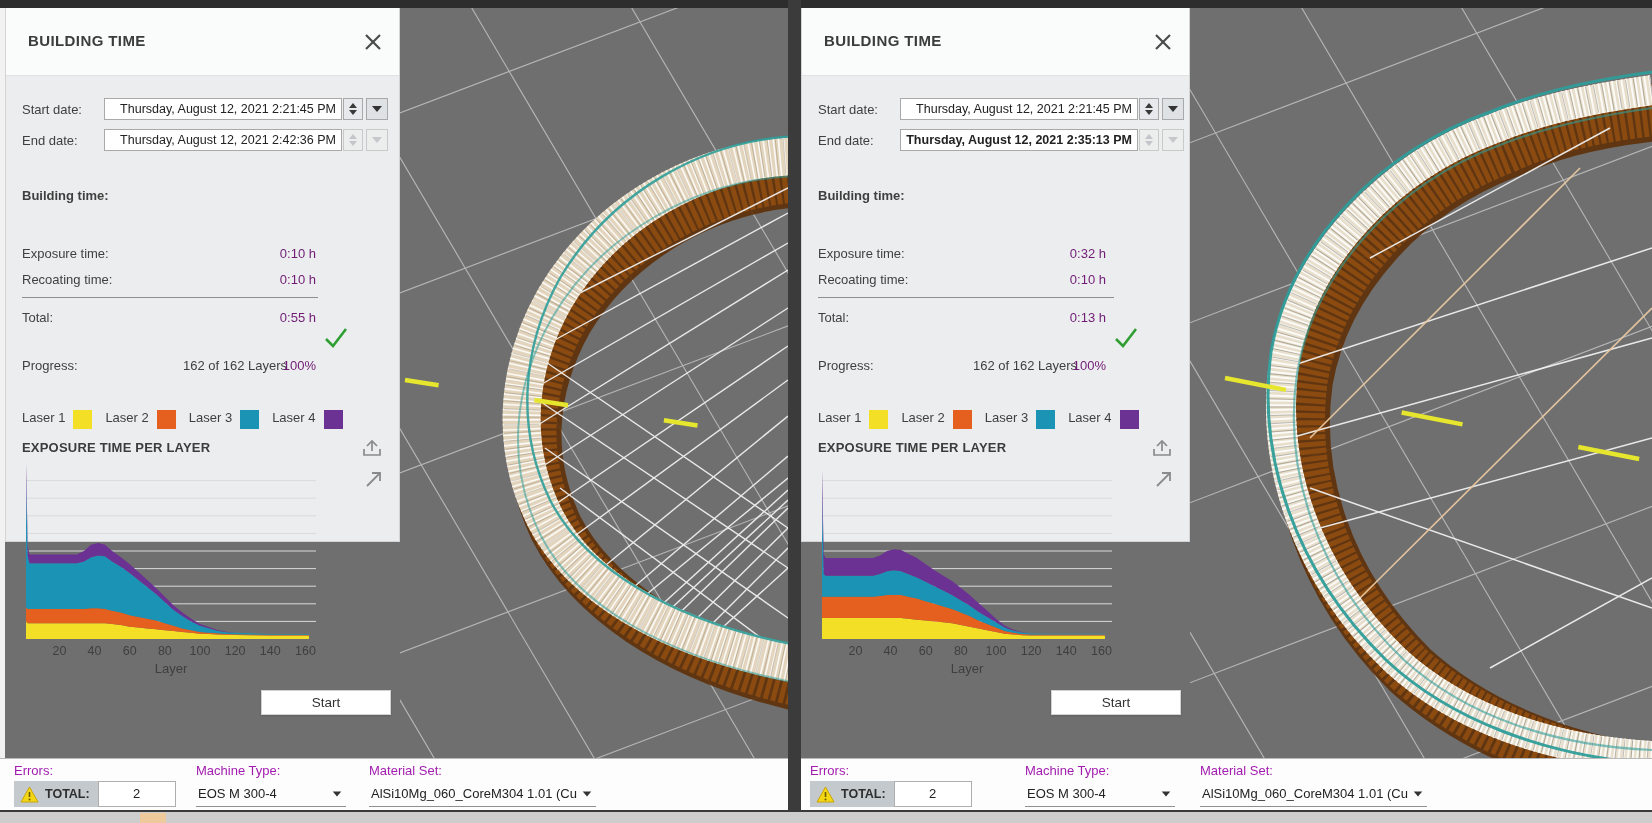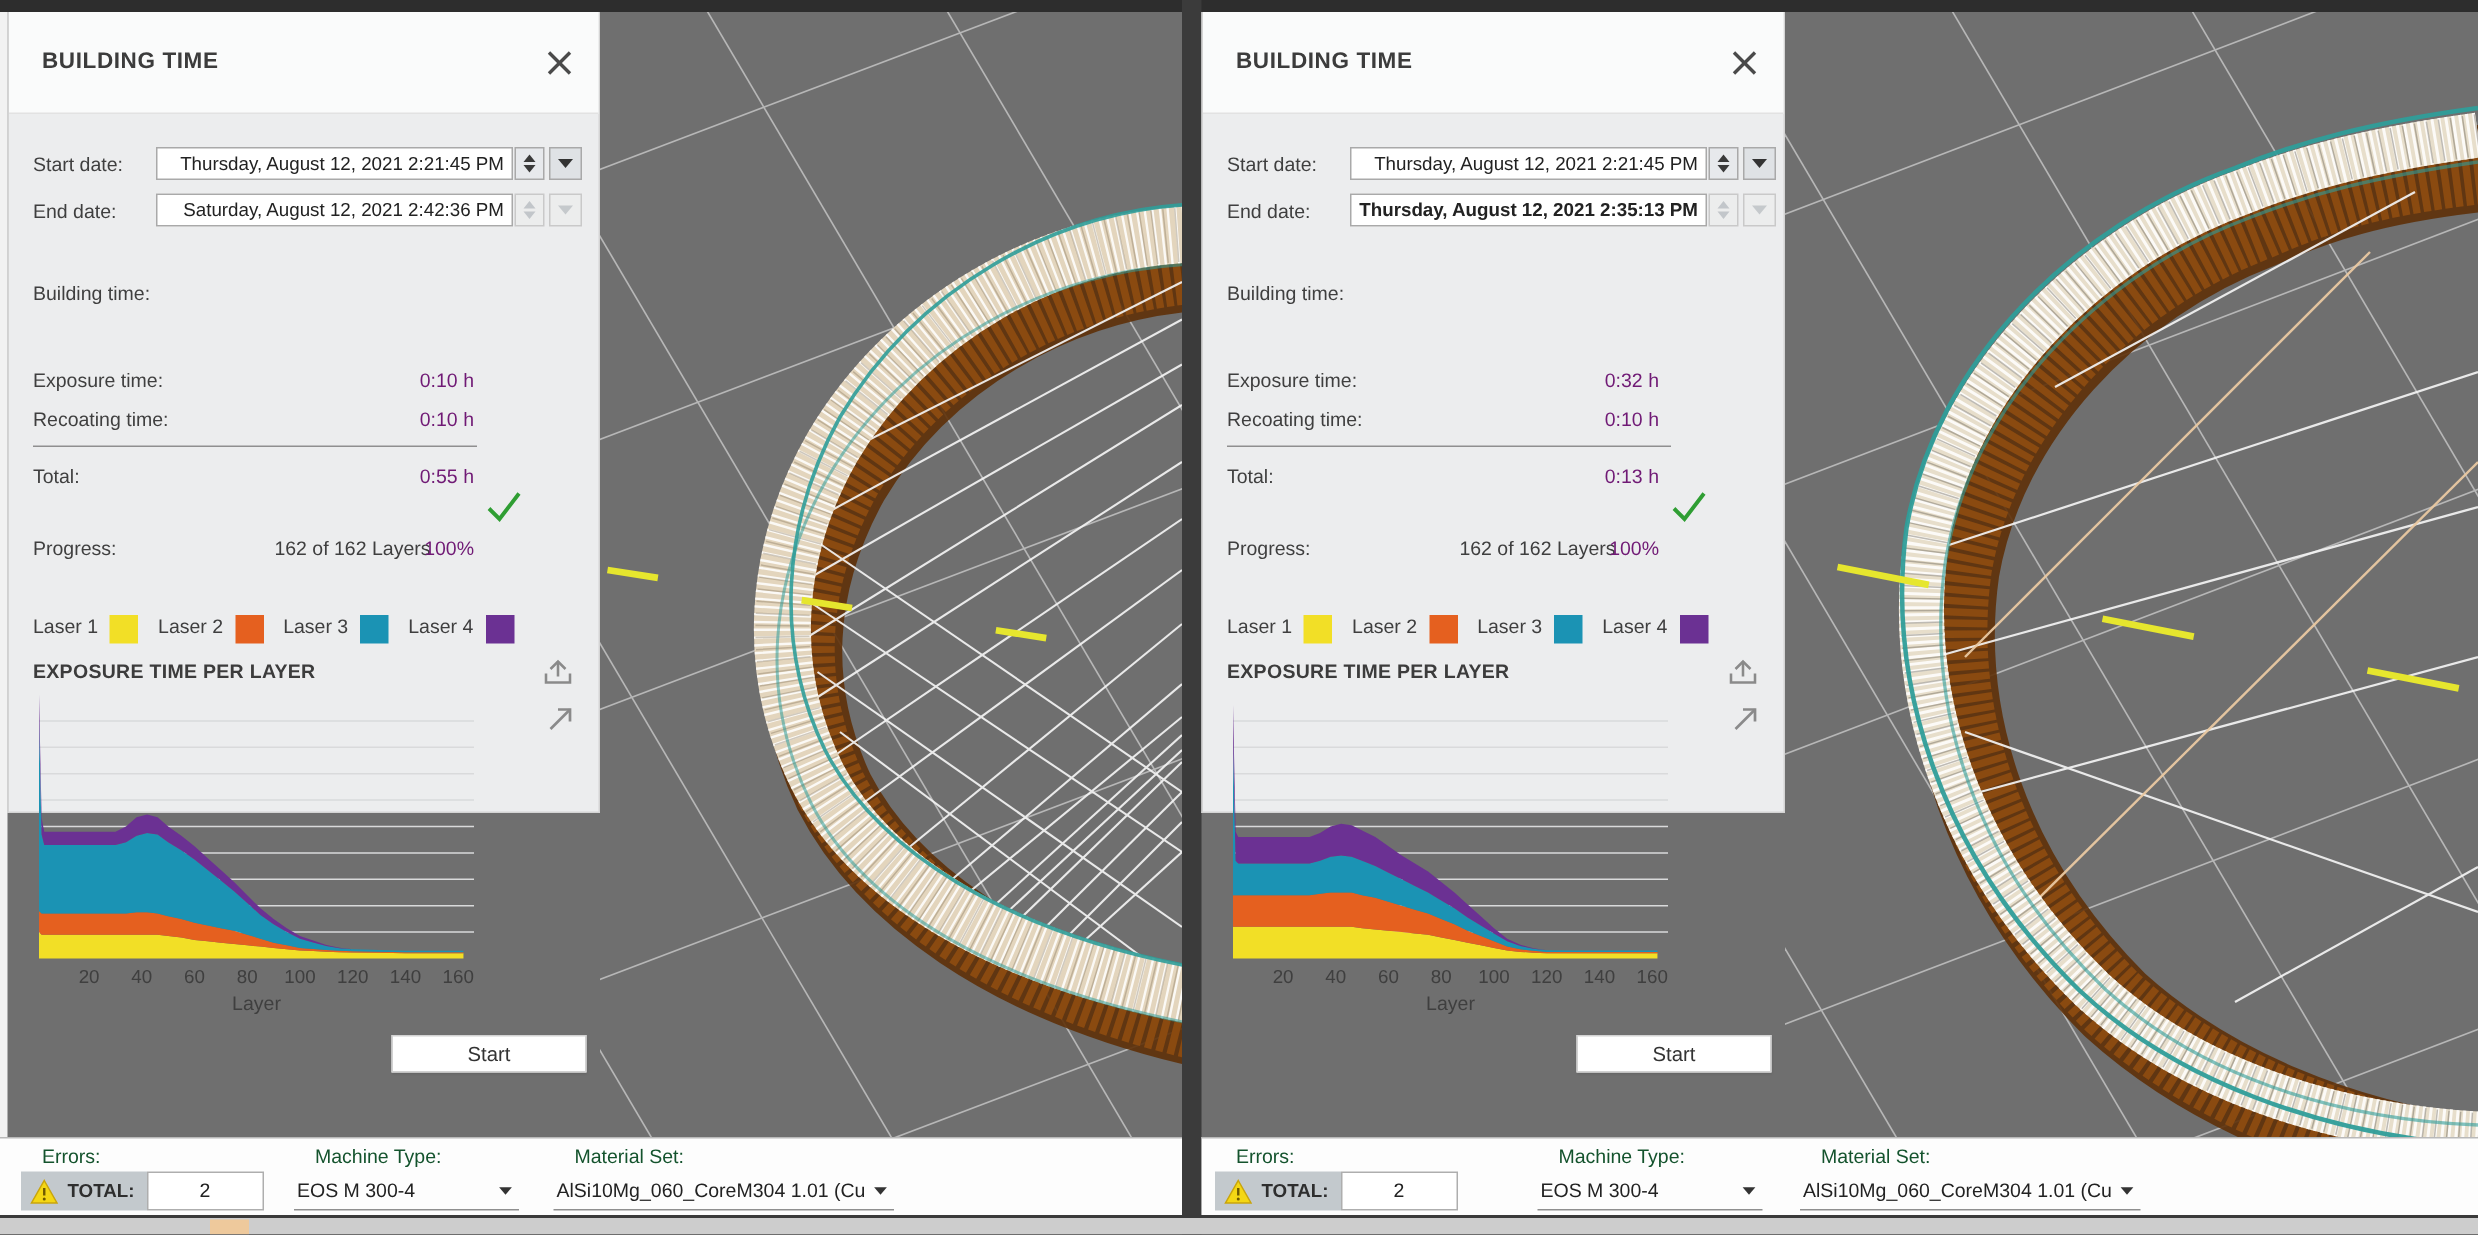--- a/index.html
+++ b/index.html
@@ -7,21 +7,21 @@
   .stage{position:relative;width:1652px;height:823px;background:#6f6f6f;overflow:hidden;}
   .abs{position:absolute;}
   .topstrip{left:0;top:0;width:1652px;height:8px;background:#2d2d2d;}
   .leftedge{left:0;top:8px;width:5px;height:750px;background:#f2f2f2;}
   .divider{left:788px;top:0;width:13px;height:823px;background:#3b3b3b;}
   .panel{top:8px;height:534px;background:#ecedee;border:1px solid #d4d4d4;border-top:none;}
   .panel-header{position:absolute;left:0;top:0;right:0;height:68px;background:#fafbfb;border-bottom:1px solid #e2e2e2;}
   .panel-title{position:absolute;left:22px;top:24px;font-size:15px;font-weight:bold;letter-spacing:.4px;color:#3c3c3c;}
   .close-btn{position:absolute;right:14px;top:22px;width:24px;height:24px;cursor:pointer;}
   .row-label{font-size:13px;color:#3f3f3f;}
-  .bold{font-weight:normal;}
+  .bold{font-weight:bold;}
   .datefield{position:absolute;left:98px;width:238px;height:22px;background:#fff;border:1px solid #a9a9a9;
     font-size:12.5px;color:#222;text-align:right;padding:3px 5px 0 2px;white-space:nowrap;overflow:hidden;}
   .spinbtn{position:absolute;width:20px;height:22px;background:#e7e9ec;border:1px solid #a9a9a9;display:flex;flex-direction:column;align-items:center;justify-content:center;gap:2px;}
   .dropbtn{position:absolute;width:22px;height:22px;background:#dfe2e5;border:1px solid #a9a9a9;display:flex;align-items:center;justify-content:center;}
   .disabled{border-color:#c9c9c9;background:#eceded;}
   .tri-up{width:0;height:0;border-left:4px solid transparent;border-right:4px solid transparent;border-bottom:5px solid #3a3a3a;}
   .tri-dn{width:0;height:0;border-left:4px solid transparent;border-right:4px solid transparent;border-top:5px solid #3a3a3a;}
   .tri-dis{border-bottom-color:#c2c6ca;border-top-color:#c2c6ca;}
   .tri-drop{width:0;height:0;border-left:5px solid transparent;border-right:5px solid transparent;border-top:6px solid #333;}
   .tri-drop.dis{border-top-color:#c5c9cc;}
@@ -35,21 +35,21 @@
   .chart-svg{position:absolute;left:20px;top:454px;width:290px;height:178px;}
   .chart-svg line.grid{stroke:#d9dadb;stroke-width:1;}
   .ticks{position:absolute;left:20px;top:636px;width:290px;height:16px;}
   .tick{position:absolute;transform:translateX(-50%);font-size:12.5px;color:#3f3f3f;top:0;}
   .xlabel{position:absolute;left:20px;top:653px;width:290px;text-align:center;font-size:13px;color:#3f3f3f;}
   .icon-btn{position:absolute;width:22px;height:22px;cursor:pointer;}
   .start-btn{position:absolute;right:8px;top:682px;width:130px;height:25px;background:#fff;border:1px solid #d2d2d2;
     font-size:13.5px;color:#333;text-align:center;line-height:23px;box-shadow:0 1px 2px rgba(0,0,0,.15);}
   .viewport{top:8px;height:750px;background:#6f6f6f;overflow:hidden;}
   .bbar{top:758px;height:52px;background:#fdfdfd;border-top:1px solid #b9b9b9;}
-  .bbar .lab{position:absolute;top:4px;font-size:13px;color:#14532d;margin-left:14px;}
+  .bbar .lab{position:absolute;top:4px;font-size:13px;color:#a21caf;}
   .chip{position:absolute;top:22px;height:26px;display:flex;align-items:center;}
   .chip .warnbox{height:26px;background:#c3c9cd;display:flex;align-items:center;gap:6px;padding:0 8px 0 6px;}
   .chip .warnbox b{font-size:12.5px;color:#2e2e2e;}
   .chip .cntfield{width:78px;height:26px;background:#fff;border:1px solid #aeaeae;font-size:13px;color:#222;text-align:center;line-height:24px;}
   .uselect{position:absolute;top:24px;height:24px;border-bottom:1px solid #8f8f8f;font-size:13px;color:#222;display:flex;align-items:center;justify-content:space-between;padding:0 4px 2px 2px;white-space:nowrap;overflow:hidden;}
   .bottomstrip{left:0;top:810px;width:1652px;height:13px;background:#cdcdcd;border-top:2px solid #3a3a3a;}
   .tanbit{left:140px;top:813px;width:26px;height:10px;background:#eec99c;}
   svg{display:block;}
 </style>
 </head>
@@ -179,21 +179,21 @@
   <div class="datefield" style="top:90px;">Thursday, August 12, 2021 2:21:45 PM</div>
   <div class="spinbtn" style="left:337px;top:90px;">
     <div class="tri-up"></div>
         <div class="tri-dn"></div>
   </div>
   <div class="dropbtn" style="left:360px;top:90px;">
         <div class="tri-drop"></div>
       </div>
 
   <div class="abs row-label" style="left:16px;top:125px;">End date:</div>
-  <div class="datefield" style="top:121px;">Saturday, August 12, 2021 2:42:36 PM</div>
+  <div class="datefield" style="top:121px;">Thursday, August 12, 2021 2:42:36 PM</div>
   <div class="spinbtn disabled" style="left:337px;top:121px;">
     <div class="tri-up tri-dis"></div>
         <div class="tri-dn tri-dis"></div>
   </div>
   <div class="dropbtn disabled" style="left:360px;top:121px;">
         <div class="tri-drop dis"></div>
       </div>
 
   <div class="abs row-label bold" style="left:16px;top:180px;">Building time:</div>
 

